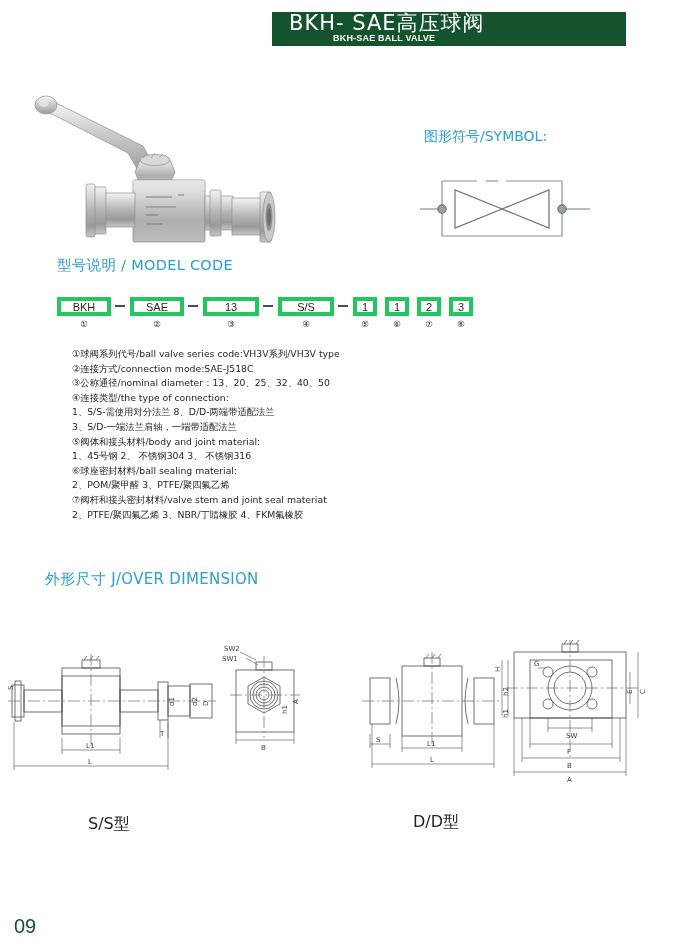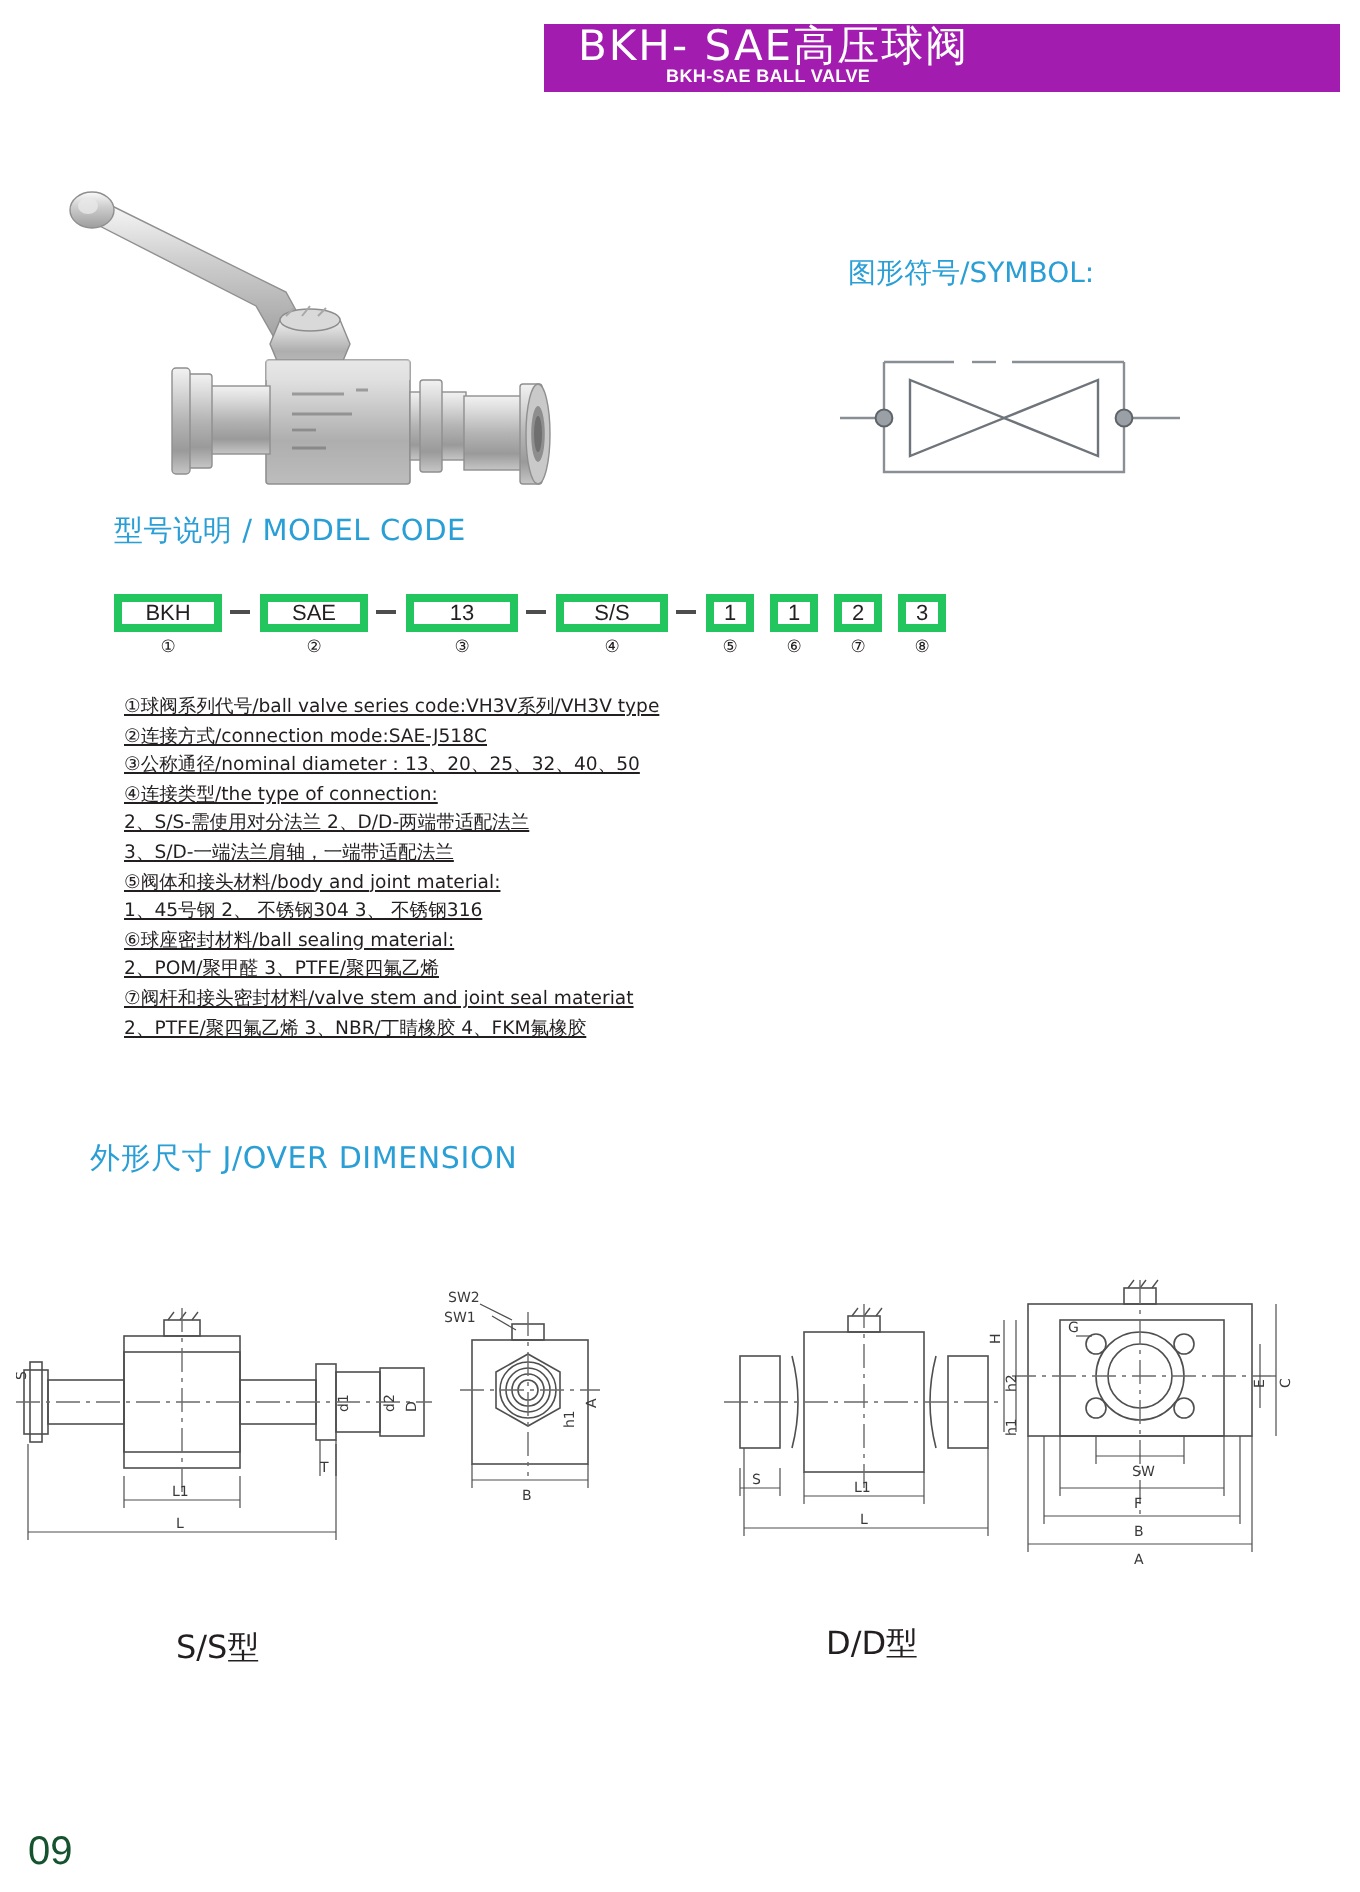--- a/index.html
+++ b/index.html
@@ -29,22 +29,22 @@
     color: #ffffff; letter-spacing: 0.5px;
     font-family: "Liberation Sans", sans-serif;
   }
   #logo-mark {
     position: absolute; left: 96px; top: 3px;
     width: 44px; height: 27px;
   }
 
   #title-bar {
     position: absolute; left: 272px; top: 12px;
-    width: 398px; height: 34px;
-    background: #a21caf;
+    width: 354px; height: 34px;
+    background: #14532d;
   }
   #title-cn {
     position: absolute; left: 17px; top: -3px;
     font-size: 21px; color: #ffffff;
     font-family: "DejaVu Sans", sans-serif;
     letter-spacing: 1px; white-space: nowrap;
   }
   #title-en {
     position: absolute; left: 18px; top: 21px;
     font-size: 9px; font-weight: bold; color: #ffffff;
@@ -95,27 +95,26 @@
   .code-num {
     position: absolute; top: 22px;
     width: 100%; text-align: center;
     font-size: 8.5px;
     font-family: "DejaVu Sans", sans-serif;
     color: #231f20;
   }
 
   
   #desc-list {
-    position: absolute; left: 62px; top: 347px;
+    position: absolute; left: 72px; top: 347px;
     width: 360px;
     font-size: 9.3px;
     line-height: 14.6px;
     font-family: "DejaVu Sans", sans-serif;
     color: #231f20;
-    text-decoration: underline;
   }
   #desc-list div { white-space: nowrap; }
 
   
   #drawing-ss { position: absolute; left: 8px; top: 638px; }
   #drawing-dd { position: absolute; left: 362px; top: 638px; }
   .drawing-label {
     position: absolute;
     font-size: 16px;
     font-family: "DejaVu Sans", sans-serif;
@@ -250,21 +249,21 @@
     <div class="code-num" style="left: 360px; width: 24px;">⑦</div>
     <div class="code-cell" style="left: 392px; width: 24px;">3</div>
     <div class="code-num" style="left: 392px; width: 24px;">⑧</div>
   </div>
 
 <div id="desc-list">
     <div>①球阀系列代号/ball valve series code:VH3V系列/VH3V type</div>
     <div>②连接方式/connection mode:SAE-J518C</div>
     <div>③公称通径/nominal diameter：13、20、25、32、40、50</div>
     <div>④连接类型/the type of connection:</div>
-    <div>2、S/S-需使用对分法兰    2、D/D-两端带适配法兰</div>
+    <div>1、S/S-需使用对分法兰    8、D/D-两端带适配法兰</div>
     <div>3、S/D-一端法兰肩轴，一端带适配法兰</div>
     <div>⑤阀体和接头材料/body and joint material:</div>
     <div>1、45号钢    2、 不锈钢304    3、 不锈钢316</div>
     <div>⑥球座密封材料/ball sealing material:</div>
     <div>2、POM/聚甲醛 3、PTFE/聚四氟乙烯</div>
     <div>⑦阀杆和接头密封材料/valve stem and joint seal materiat</div>
     <div>2、PTFE/聚四氟乙烯 3、NBR/丁睛橡胶 4、FKM氟橡胶</div>
   </div>
 
 <div id="dimension-heading" class="section-heading">外形尺寸 J/OVER DIMENSION</div>

